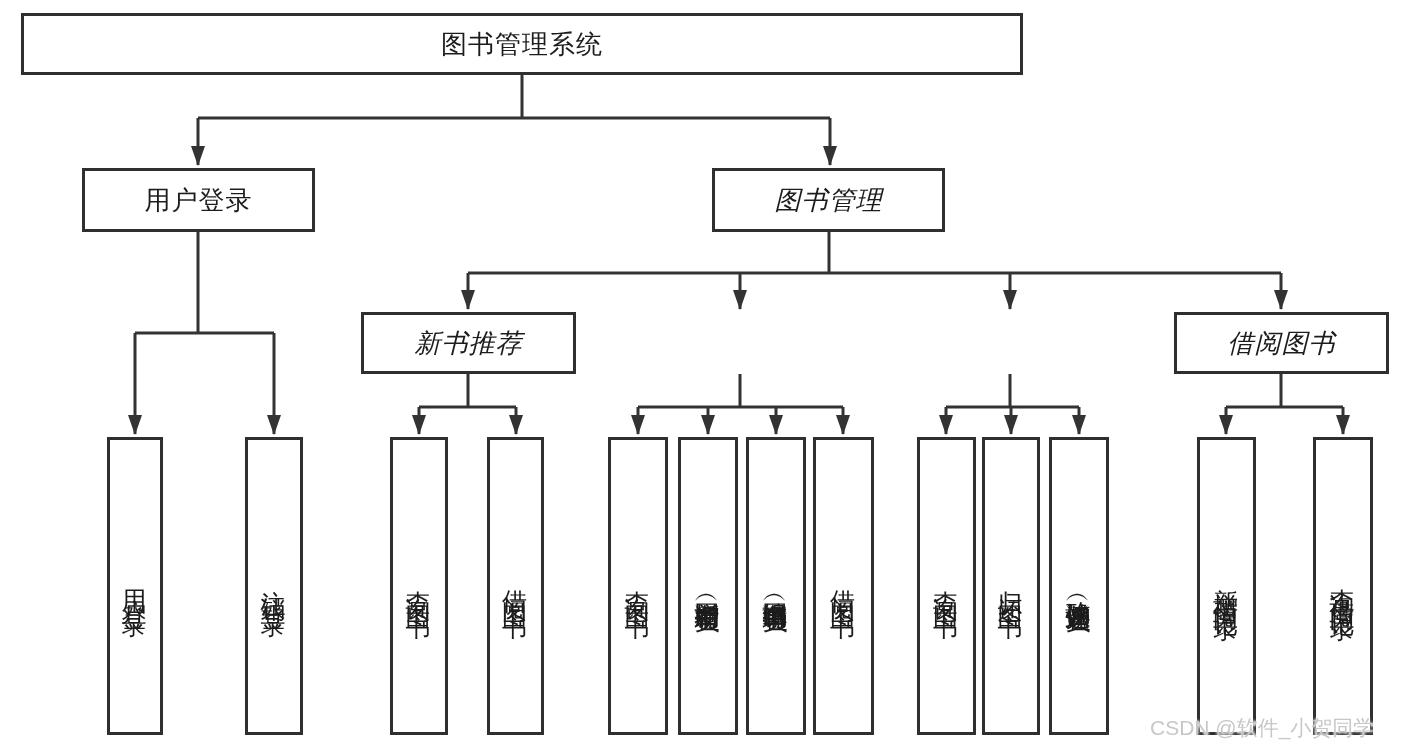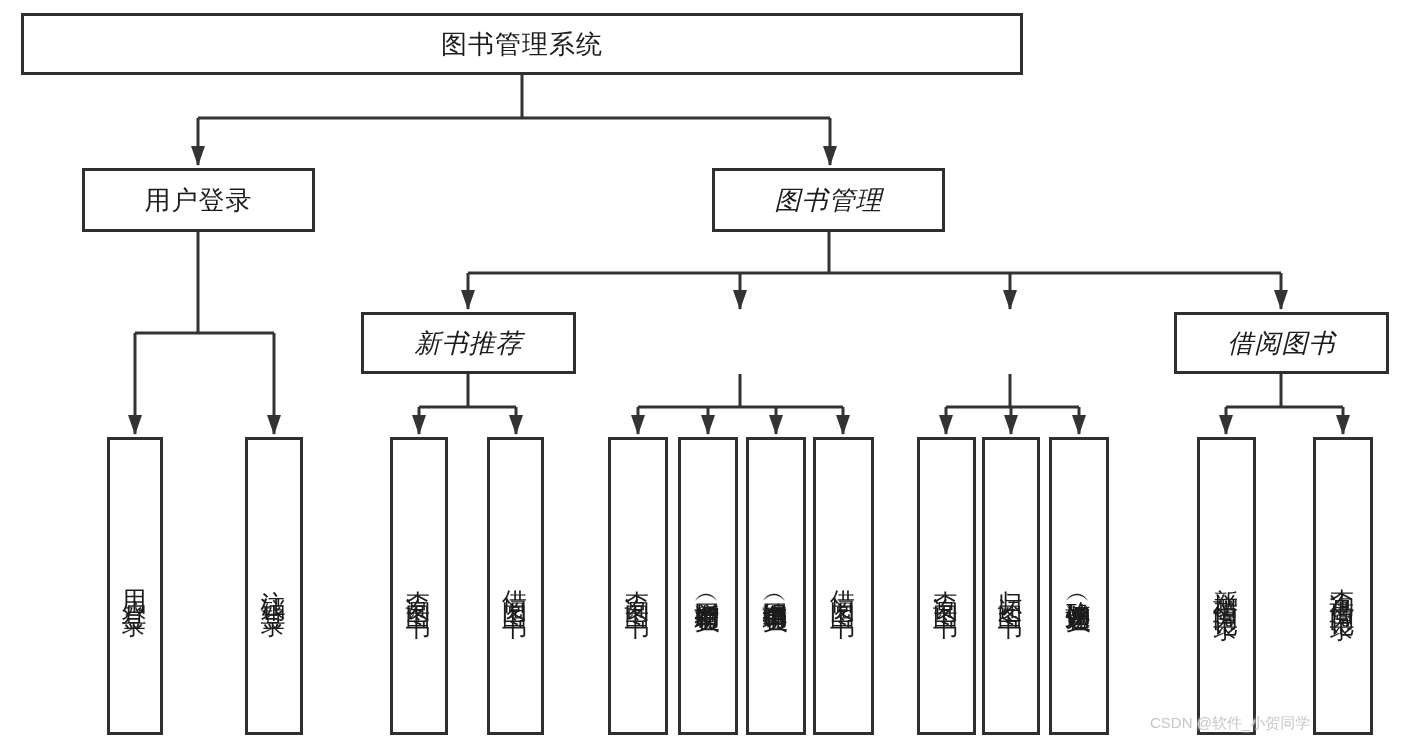--- a/index.html
+++ b/index.html
@@ -62,21 +62,21 @@
   .g3d { left: 813px;  width: 61px; }
   .g4a { left: 917px;  width: 59px; }
   .g4b { left: 982px;  width: 58px; }
   .g4c { left: 1049px; width: 60px; }
   .g5a { left: 1197px; width: 59px; }
   .g5b { left: 1313px; width: 60px; }
   .watermark {
     position: absolute;
     left: 1150px;
     top: 714px;
-    font-size: 15px;
+    font-size: 21px;
     color: #c7c7c7;
     letter-spacing: 0px;
     text-shadow: 0 0 3px #ffffff, 0 0 3px #ffffff;
     z-index: 5;
     white-space: nowrap;
   }
 </style>
 </head>
 <body>
 

